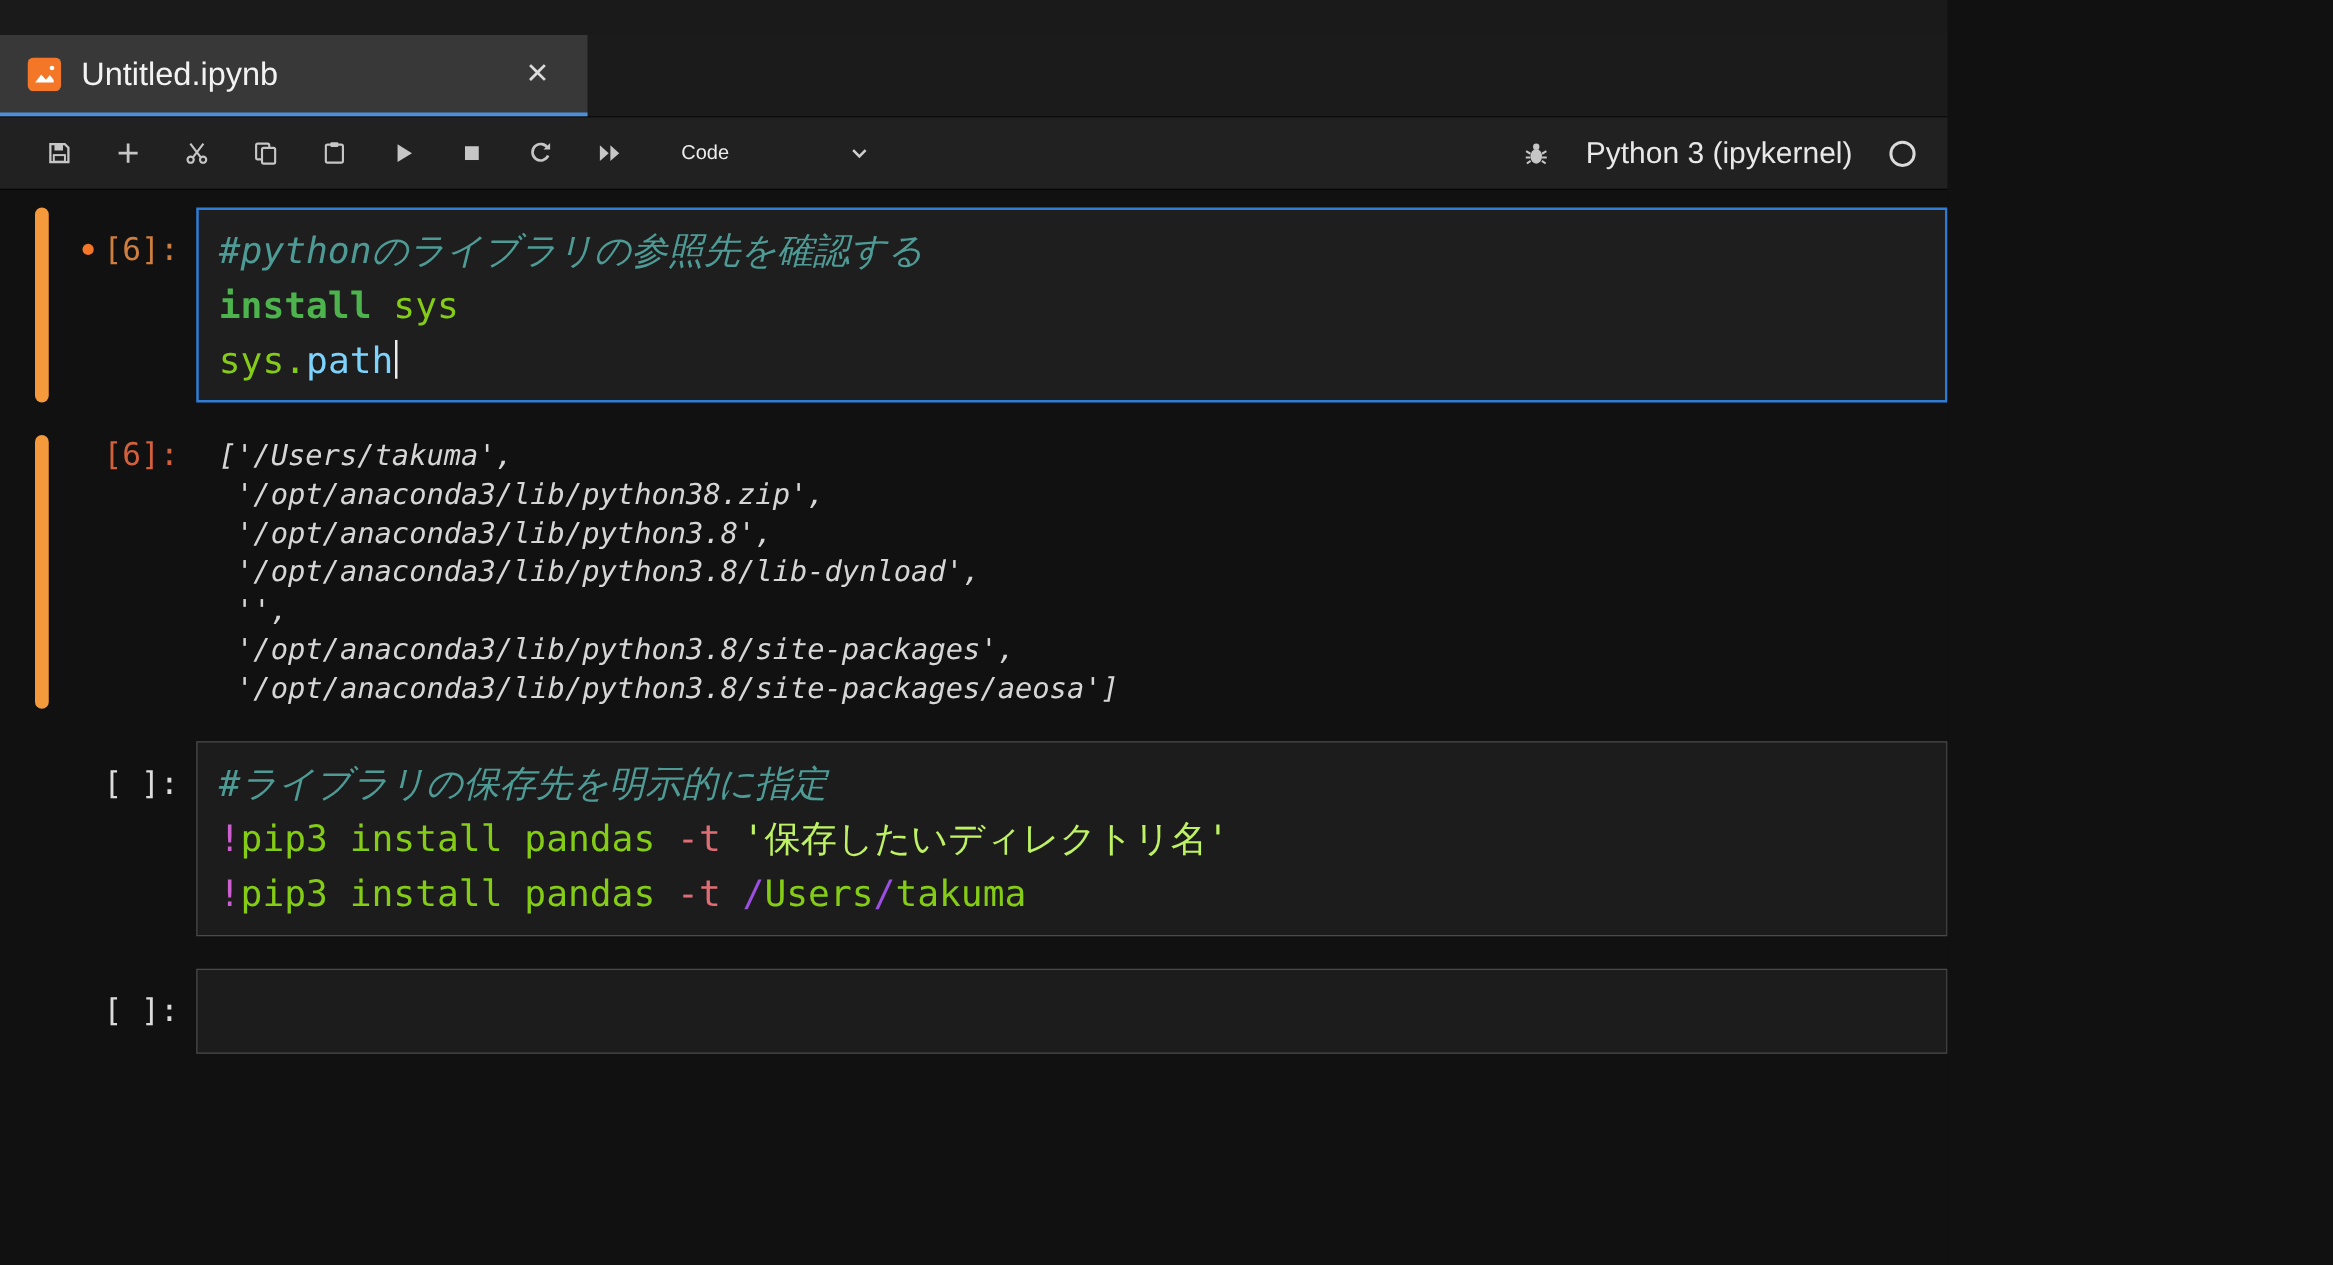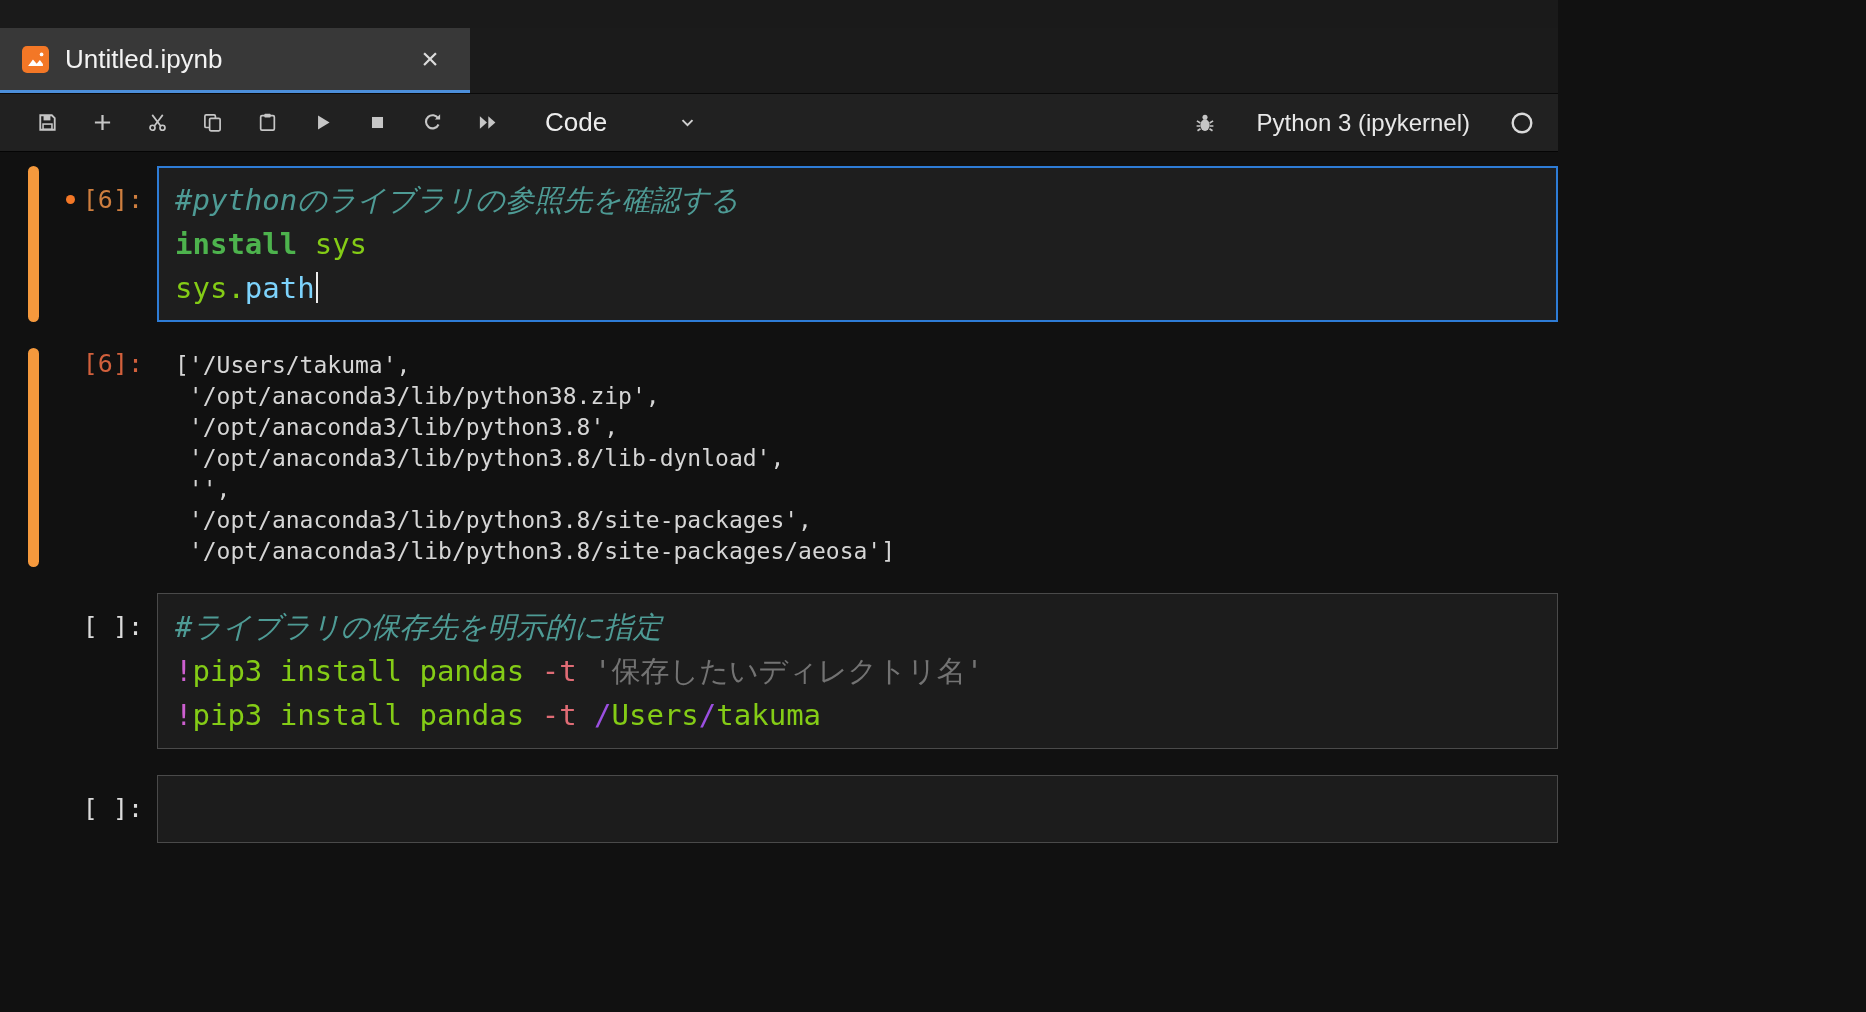--- a/index.html
+++ b/index.html
@@ -35,24 +35,24 @@
     padding: 0 24px; gap: 9px; flex: 0 0 auto; border-bottom: 1px solid #050505;
   }
   .toolbar-btn {
     width: 46px; height: 42px; display: flex; align-items: center; justify-content: center;
     background: transparent; border: none; cursor: pointer; border-radius: 3px;
   }
   .toolbar-btn .ic, .right-group .ic { width: 21px; height: 21px; display: flex; }
   .ic svg { width: 100%; height: 100%; }
   .celltype {
     margin-left: 26px; width: 152px; display: flex; align-items: center;
-    justify-content: space-between; color: #ededed; font-size: 26px; cursor: pointer;
+    justify-content: space-between; color: #ededed; font-size: 16px; cursor: pointer;
   }
   .celltype .ic { width: 19px; height: 19px; display: flex; }
-  .right-group { margin-left: auto; display: flex; align-items: center; gap: 40px; justify-content: center; }
+  .right-group { margin-left: auto; display: flex; align-items: center; gap: 28px; justify-content: center; }
   .kernel-name { color: #e8e8e8; font-size: 24px; white-space: nowrap; cursor: pointer; }
   .right-group .ic.big { width: 24px; height: 24px; }
 
   
   .notebook { flex: 1 1 auto; background: #111111; padding-top: 14px; overflow: hidden; }
 
   .cell-row { display: flex; align-items: stretch; margin-bottom: 26px; }
   .collapser {
     width: 11px; margin-left: 28px; border-radius: 6px; background: transparent;
     flex: 0 0 auto;
@@ -80,32 +80,32 @@
   .editor.active { background: #1e1e1e; border: 2px solid #2e7cd6; padding: 10px 16px; }
   .code { font-family: "DejaVu Sans Mono", monospace; font-size: 29px; }
   .code-line { height: 44px; line-height: 44px; white-space: pre; }
 
   .tok-plain    { color: #84cc16; }
   .tok-comment  { color: #4e9b95; font-style: italic; }
   .tok-keyword  { color: #4db34d; font-weight: bold; }
   .tok-property { color: #7dd3fc; }
   .tok-bang     { color: #cd5fd0; }
   .tok-flag     { color: #e06c75; }
-  .tok-string   { color: #737373; }
+  .tok-string   { color: #bef264; }
   .tok-op       { color: #9b4fe0; }
 
   .caret {
     display: inline-block; width: 2px; height: 31px; background: #ececec;
     vertical-align: -5px; margin-left: 1px; animation: blink 1.2s steps(1) infinite;
   }
   @keyframes blink { 50% { opacity: 0; } }
 
   .output-text {
     font-family: "DejaVu Sans Mono", monospace; font-size: 23px; line-height: 31px;
-    color: #d6d6d6; white-space: pre; padding: 2px 0 0 18px; margin-right: 18px;
+    color: #d6d6d6; white-space: pre; padding: 2px 0 0 18px; margin-right: 18px; font-style: italic;
   }
 </style>
 </head>
 <body>
 
 <div class="app">
 
   <div class="top-strip"></div>
 
   <div class="tab-bar">

